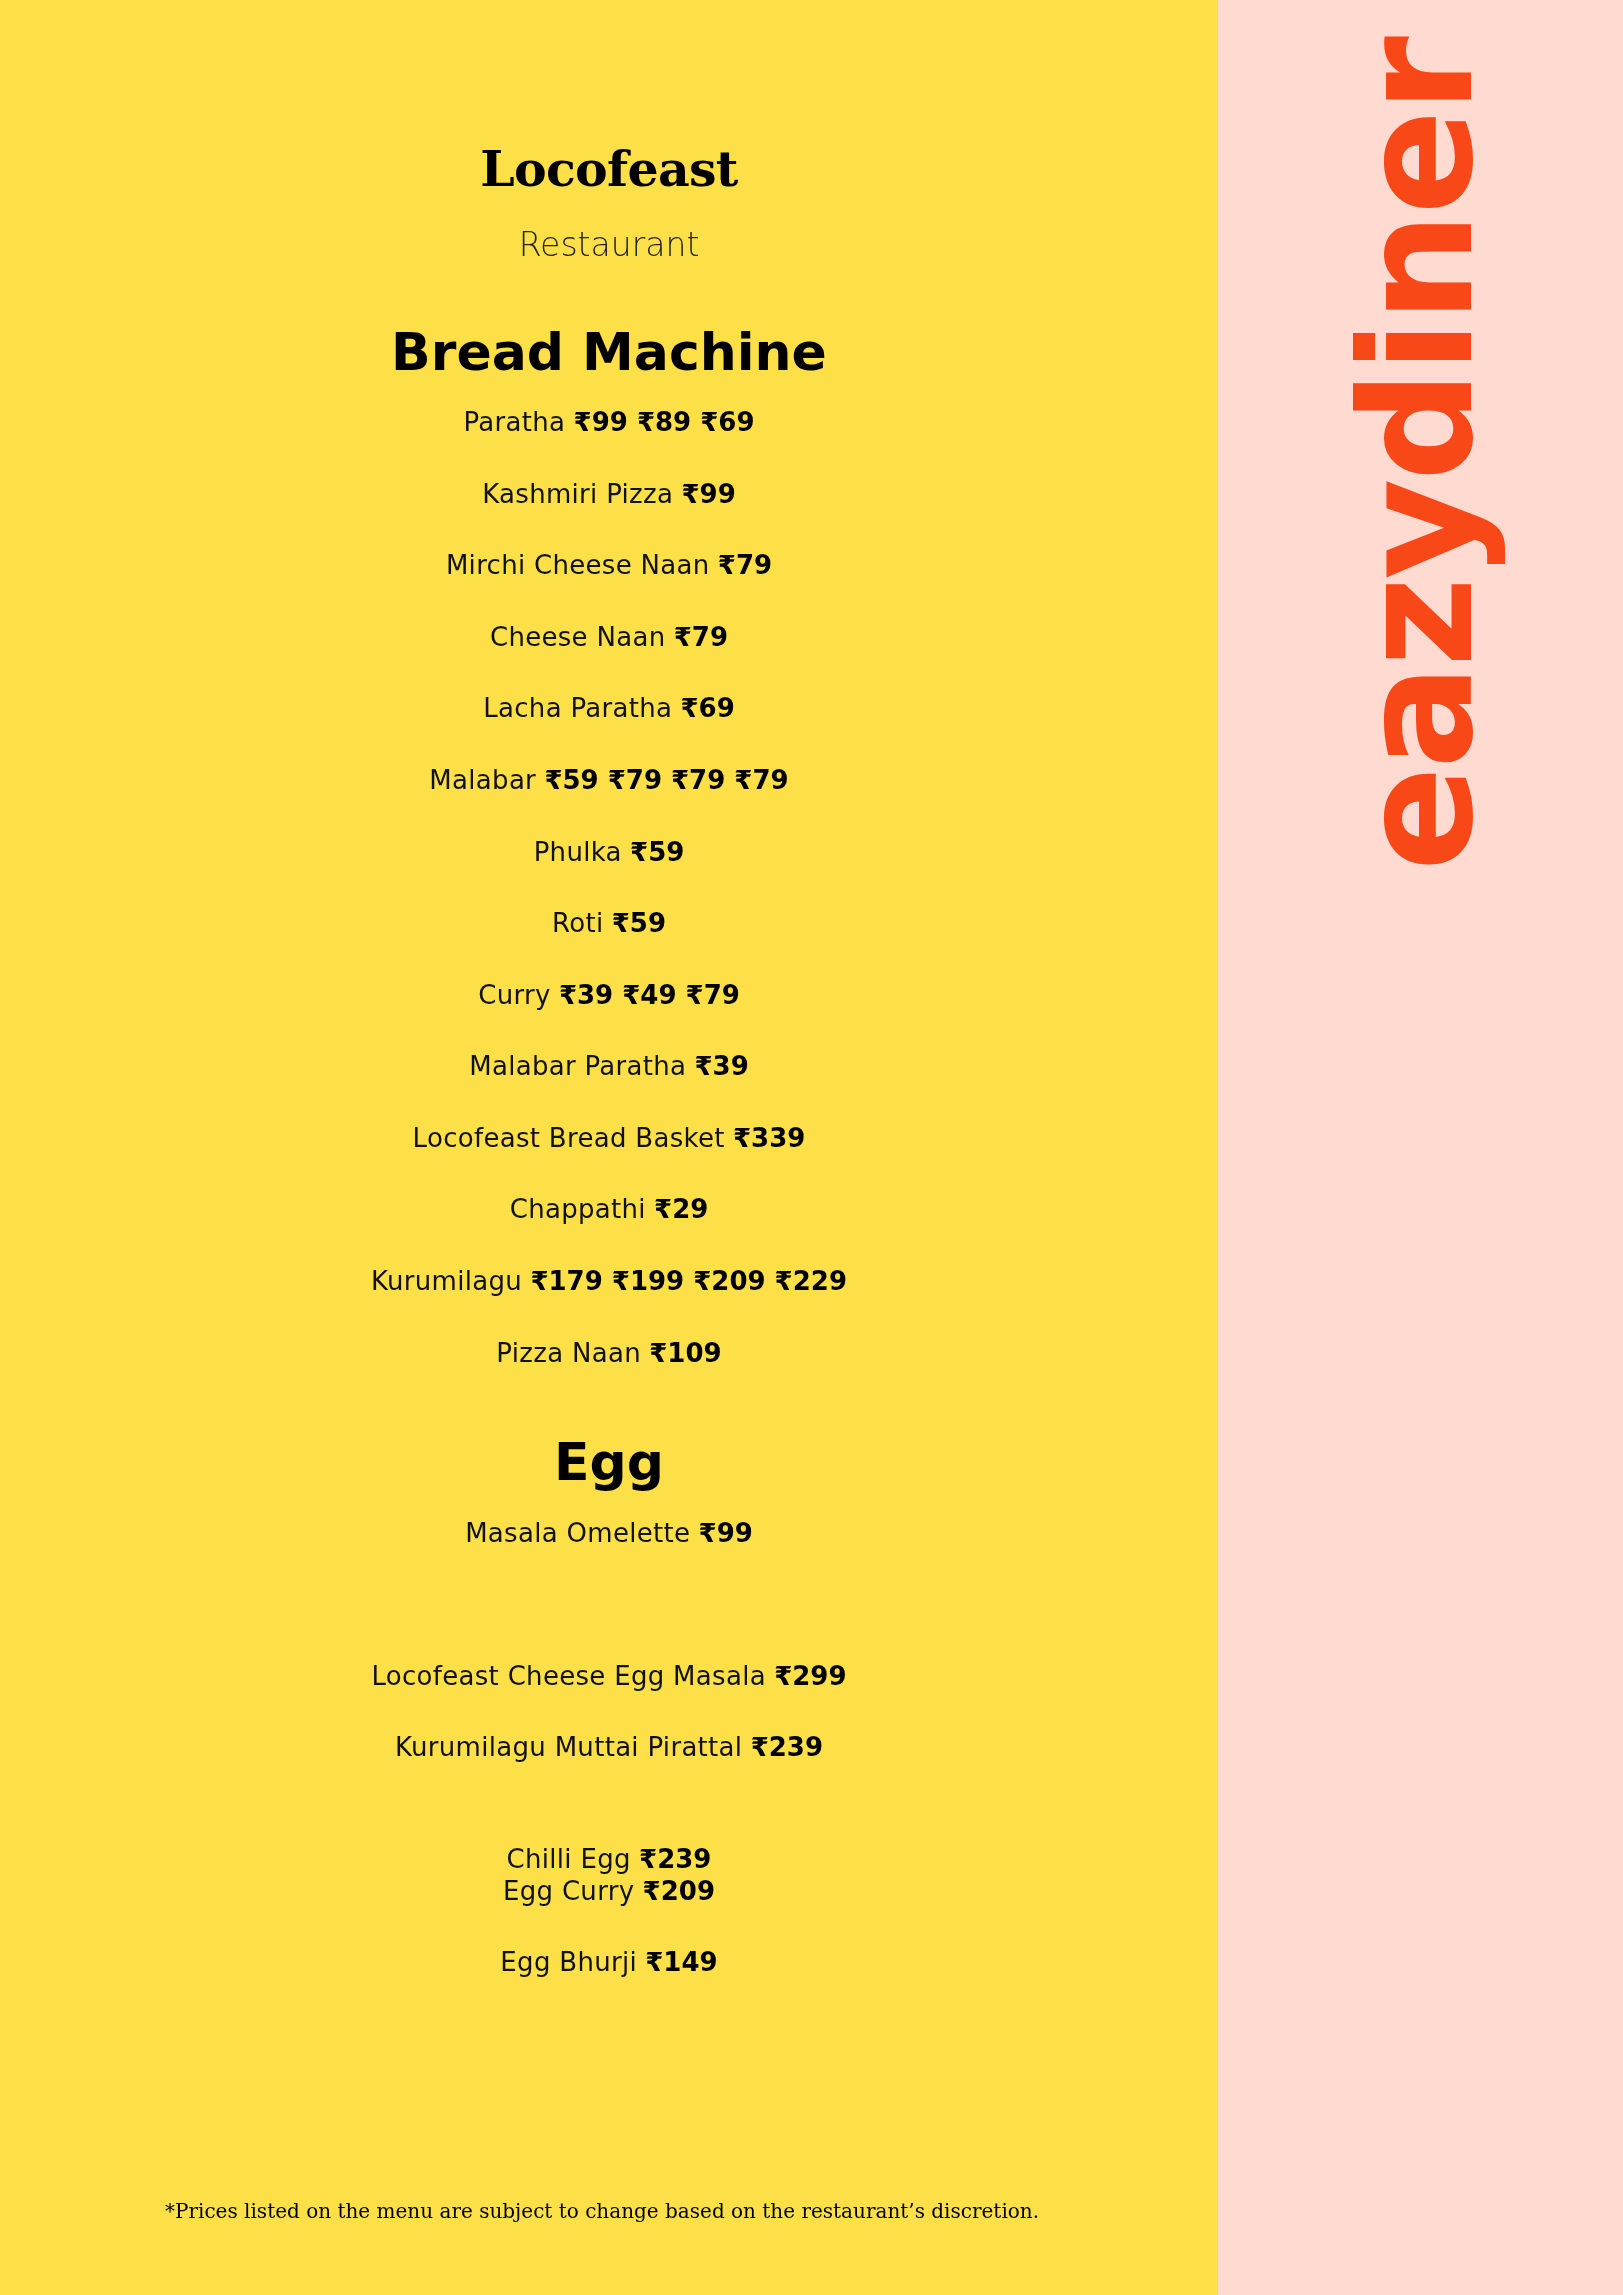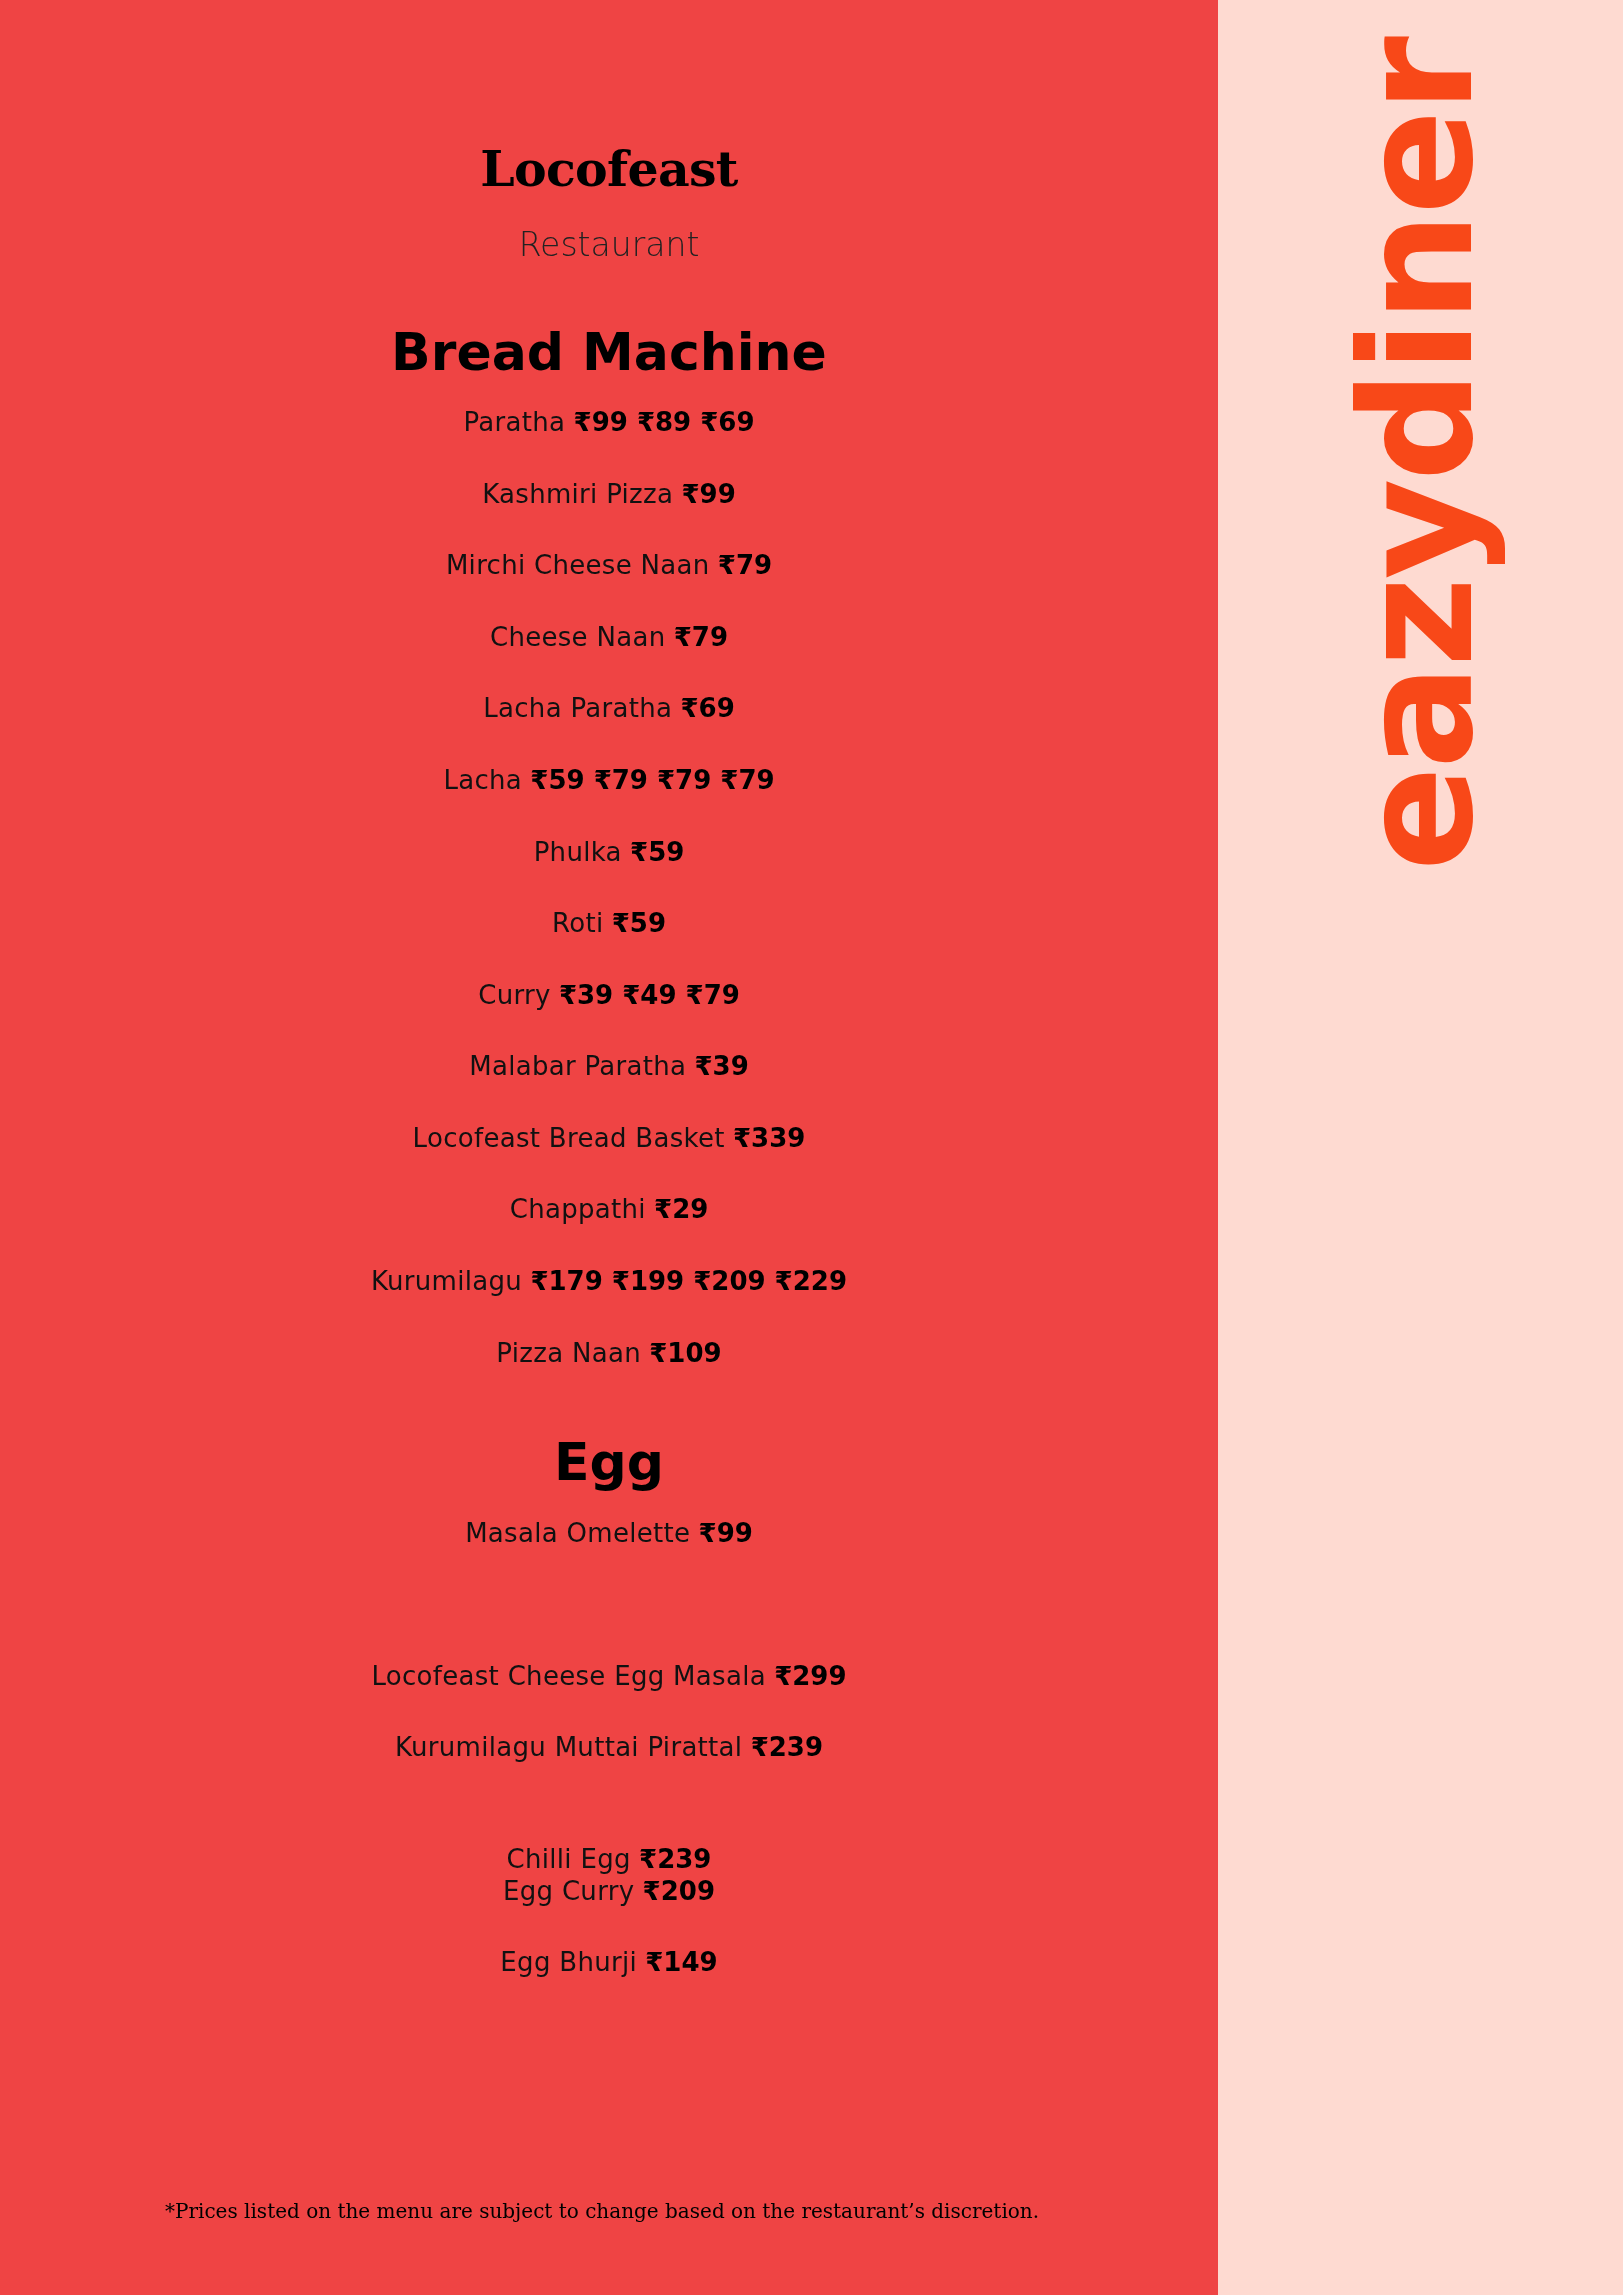--- a/index.html
+++ b/index.html
@@ -1,17 +1,17 @@
 <!DOCTYPE html>
 <html style="font-size:11px"><head>
 <meta charset="utf-8">
 <style>
   html, body { margin:0; padding:0; }
   body { width:1623px; height:2295px; position:relative; background:#ffffff; overflow:hidden; }
-  .page { position:absolute; left:0; top:0; width:1218px; height:2295px; background:#ef4444; }
+  .page { position:absolute; left:0; top:0; width:1218px; height:2295px; background:#fde047; }
   .side { position:absolute; left:1218px; top:0; width:406px; height:2295px; background:#fedad1; }
   .brand {
     position:absolute; left:1417px; top:455px;
     transform: translate(-50%,-50%) rotate(-90deg);
     transform-origin: 50% 50%;
     width: 0; height:0;
   }
   .brand span {
     position:absolute; left:50%; top:50%;
     transform: translate(-50%,-50%);
@@ -35,21 +35,21 @@
   <div class="col title">Locofeast</div>
   <div class="col subtitle">Restaurant</div>
 
   <div class="col section-h" style="top:322px;">Bread Machine</div>
 
   <div class="col item" style="top:407px;"><span class="name">Paratha</span> <span class="price">₹99 ₹89 ₹69</span></div>
   <div class="col item" style="top:479px;"><span class="name">Kashmiri Pizza</span> <span class="price">₹99</span></div>
   <div class="col item" style="top:550px;"><span class="name">Mirchi Cheese Naan</span> <span class="price">₹79</span></div>
   <div class="col item" style="top:622px;"><span class="name">Cheese Naan</span> <span class="price">₹79</span></div>
   <div class="col item" style="top:693px;"><span class="name">Lacha Paratha</span> <span class="price">₹69</span></div>
-  <div class="col item" style="top:765px;"><span class="name">Lacha</span> <span class="price">₹59 ₹79 ₹79 ₹79</span></div>
+  <div class="col item" style="top:765px;"><span class="name">Malabar</span> <span class="price">₹59 ₹79 ₹79 ₹79</span></div>
   <div class="col item" style="top:837px;"><span class="name">Phulka</span> <span class="price">₹59</span></div>
   <div class="col item" style="top:908px;"><span class="name">Roti</span> <span class="price">₹59</span></div>
   <div class="col item" style="top:980px;"><span class="name">Curry</span> <span class="price">₹39 ₹49 ₹79</span></div>
   <div class="col item" style="top:1051px;"><span class="name">Malabar Paratha</span> <span class="price">₹39</span></div>
   <div class="col item" style="top:1123px;"><span class="name">Locofeast Bread Basket</span> <span class="price">₹339</span></div>
   <div class="col item" style="top:1194px;"><span class="name">Chappathi</span> <span class="price">₹29</span></div>
   <div class="col item" style="top:1266px;"><span class="name">Kurumilagu</span> <span class="price">₹179 ₹199 ₹209 ₹229</span></div>
   <div class="col item" style="top:1338px;"><span class="name">Pizza Naan</span> <span class="price">₹109</span></div>
 
   <div class="col section-h" style="top:1432px;">Egg</div>

